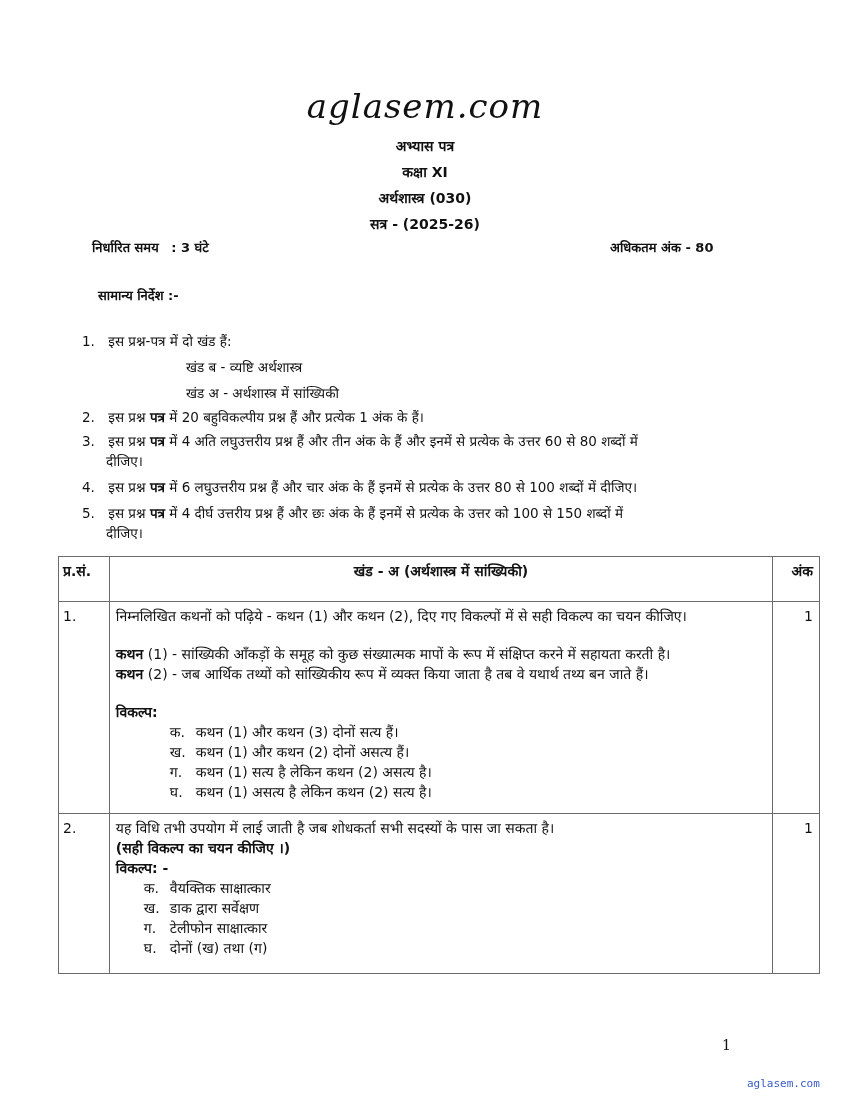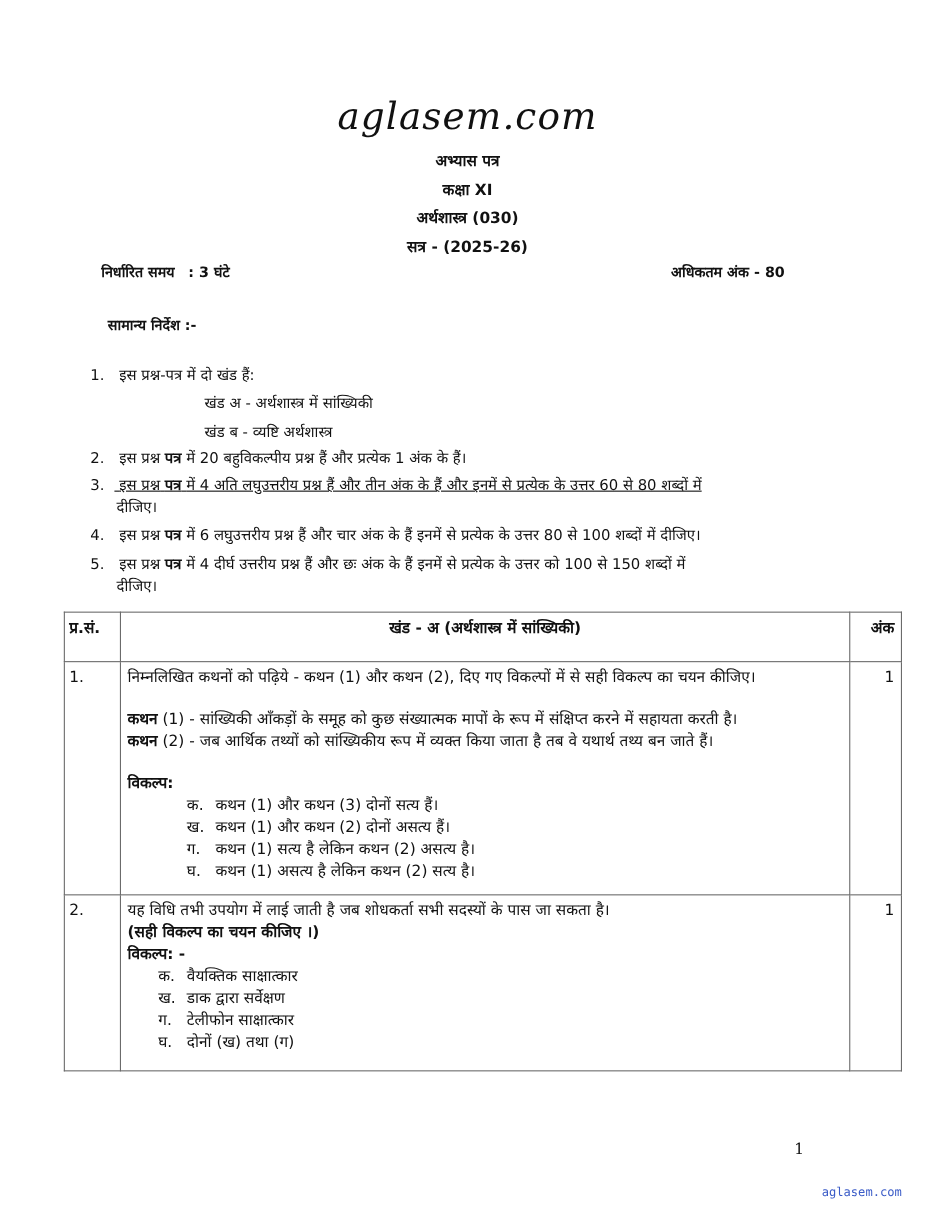--- a/index.html
+++ b/index.html
@@ -45,29 +45,29 @@
 </div>
 <div class="abs meta" style="left:610px; top:238px;">अधिकतम अंक - 80</div>
 
 <div class="abs meta" style="left:98px; top:286px;">सामान्य निर्देश :-</div>
 
 <div class="abs instr" style="top:331px;">
   <div>
     <span class="num">1.</span>
     <span>इस प्रश्न-पत्र में दो खंड हैं:</span>
   </div>
+  <div style="padding-left:104px; margin-top:6px;">खंड ब  - व्यष्टि अर्थशास्त्र</div>
   <div style="padding-left:104px; margin-top:6px;">खंड अ - अर्थशास्त्र में सांख्यिकी</div>
-  <div style="padding-left:104px; margin-top:6px;">खंड ब  - व्यष्टि अर्थशास्त्र</div>
   <div style="margin-top:4px;">
     <span class="num">2.</span>
     <span>इस प्रश्न</span>
     <b>पत्र</b>
     <span>में 20 बहुविकल्पीय प्रश्न हैं और प्रत्येक 1 अंक के हैं।</span>
   </div>
-  <div style="margin-top:4px;text-decoration:underline;">
+  <div style="margin-top:4px;">
     <span class="num">3.</span>
     <span>इस प्रश्न</span>
     <b>पत्र</b>
     <span>में 4 अति लघुउत्तरीय प्रश्न हैं और तीन अंक के हैं और इनमें से प्रत्येक के उत्तर 60 से 80 शब्दों में</span>
   </div>
   <div class="cont">दीजिए।</div>
   <div style="margin-top:6px;">
     <span class="num">4.</span>
     <span>इस प्रश्न</span>
     <b>पत्र</b>

